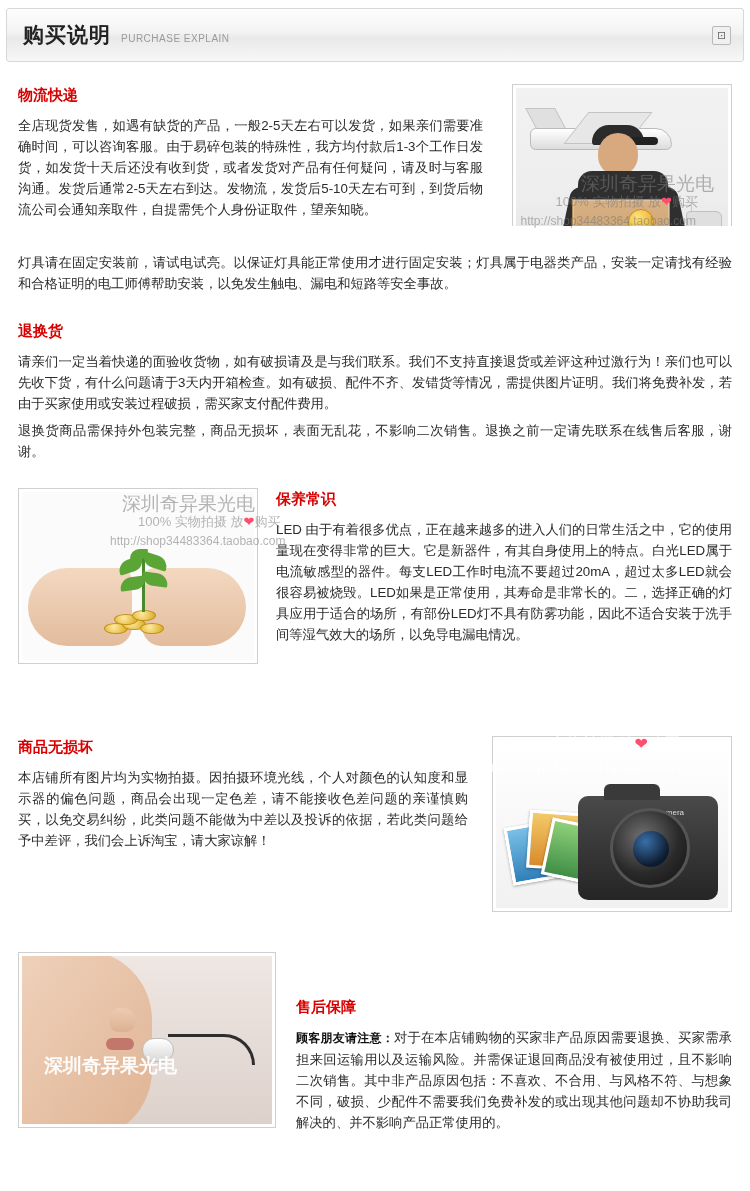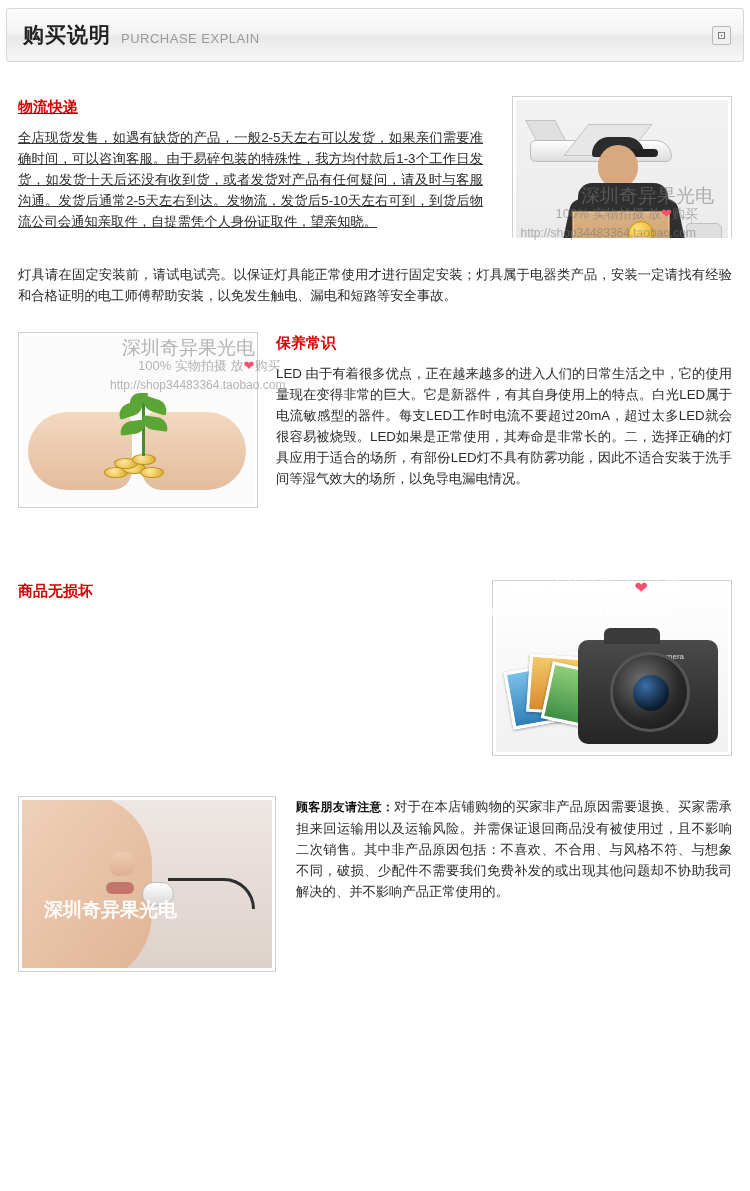--- a/index.html
+++ b/index.html
@@ -17,37 +17,37 @@
     width: 750px;
     min-height: 1191px;
     background: #fff;
     box-sizing: border-box;
   }
 
   
   .header {
     position: relative;
     height: 54px;
-    margin: 8px 6px 12px 6px;
+    margin: 8px 6px 0 6px;
     background: linear-gradient(to bottom, #fdfdfd 0%, #f3f3f3 45%, #e9e9e9 55%, #f7f7f7 100%);
     border: 1px solid #d7d7d7;
     border-radius: 3px;
     display: flex;
     align-items: center;
     box-sizing: border-box;
   }
   .header-title {
     font-size: 21px;
     font-weight: bold;
     color: #222;
     margin-left: 16px;
     letter-spacing: 1px;
   }
   .header-sub {
-    font-size: 13px;
+    font-size: 10px;
     color: #9a9a9a;
     margin-left: 10px;
     letter-spacing: 0.5px;
     padding-top: 6px;
   }
   .header-badge {
     position: absolute;
     right: 12px;
     top: 17px;
     width: 17px;
@@ -122,21 +122,21 @@
     font-size: 16px;
     color: rgba(255,255,255,0.95);
   }
   .wm.url {
     font-size: 13px;
     color: rgba(255,255,255,0.9);
   }
   .wm .heart { color: #ff4d6d; }
 
   
-  .sec1 { position: relative; text-decoration: underline; }
+  .sec1 { position: relative; }
   .sec1 .text { width: 465px; }
   .img-delivery {
     position: absolute;
     right: 0;
     top: 0;
     width: 220px;
     height: 195px;
   }
   .img-delivery .inner {
     background: linear-gradient(to bottom, #f2f2f2 0%, #ededed 60%, #e2e2e2 100%);
@@ -403,20 +403,25 @@
     <div style="position:relative;height:0;">
       <div class="wm" style="right:18px; top:-82px; font-size:19px;">深圳奇异果光电</div>
       <div class="wm" style="right:34px; top:-60px; font-size:13px;"><span>100% 实物拍摄  放</span><span class="heart">❤</span><span>购买</span></div>
       <div class="wm" style="right:36px; top:-40px; font-size:12px;">http://shop34483364.taobao.com</div>
     </div>
 
     <div class="block" style="margin-top:4px;">
       <p class="para">灯具请在固定安装前，请试电试亮。以保证灯具能正常使用才进行固定安装；灯具属于电器类产品，安装一定请找有经验和合格证明的电工师傅帮助安装，以免发生触电、漏电和短路等安全事故。</p>
     </div>
 
+    <div class="block">
+      <h3 class="sec-title">退换货</h3>
+      <p class="para">请亲们一定当着快递的面验收货物，如有破损请及是与我们联系。我们不支持直接退货或差评这种过激行为！亲们也可以先收下货，有什么问题请于3天内开箱检查。如有破损、配件不齐、发错货等情况，需提供图片证明。我们将免费补发，若由于买家使用或安装过程破损，需买家支付配件费用。</p>
+      <p class="para">退换货商品需保持外包装完整，商品无损坏，表面无乱花，不影响二次销售。退换之前一定请先联系在线售后客服，谢谢。</p>
+    </div>
 
     <div class="row sec-plant block" style="min-height:186px;">
       <div class="photo img-plant">
         <div class="inner">
           <div class="hands">
             <div class="hand-l"></div>
             <div class="hand-r"></div>
           </div>
           <div class="coins">
             <i></i>
@@ -457,20 +462,21 @@
           </div>
           <div class="cam-body">
             <div class="top"></div>
             <div class="cam-label">Camera</div>
             <div class="cam-lens"></div>
           </div>
         </div>
       </div>
       <div class="text" style="width:450px;">
         <h3 class="sec-title">商品无损坏</h3>
+        <p class="para">本店铺所有图片均为实物拍摄。因拍摄环境光线，个人对颜色的认知度和显示器的偏色问题，商品会出现一定色差，请不能接收色差问题的亲谨慎购买，以免交易纠纷，此类问题不能做为中差以及投诉的依据，若此类问题给予中差评，我们会上诉淘宝，请大家谅解！</p>
       </div>
       <div class="wm big" style="right:20px; top:-36px;">深圳奇异果光电</div>
       <div class="wm mid" style="right:52px; top:-4px;"><span>100% 实物拍摄  放</span><span class="heart">❤</span><span>购买</span></div>
       <div class="wm url" style="right:58px; top:22px;">http://shop34483364.taobao.com</div>
     </div>
 
     <div class="row block" style="position:relative; min-height:190px; margin-top:16px;">
       <div class="photo img-mic">
         <div class="inner">
           <div class="face">
@@ -479,19 +485,20 @@
           </div>
           <div class="mic">
             <div class="cap2"></div>
             <div class="wire"></div>
           </div>
           <div class="wm" style="left:22px; bottom:44px; font-size:19px; color:rgba(255,255,255,0.95); font-weight:bold;">深圳奇异果光电</div>
 
         </div>
       </div>
       <div class="text" style="margin-left:278px;">
+        <h3 class="sec-title" style="margin-top:44px;">售后保障</h3>
         <p class="para"><span class="bold-lead">顾客朋友请注意：</span><span>对于在本店铺购物的买家非产品原因需要退换、买家需承担来回运输用以及运输风险。并需保证退回商品没有被使用过，且不影响二次销售。其中非产品原因包括：不喜欢、不合用、与风格不符、与想象不同，破损、少配件不需要我们免费补发的或出现其他问题却不协助我司解决的、并不影响产品正常使用的。</span></p>
       </div>
     </div>
 
     <div class="clear"></div>
   </div>
 </div>
 
 </body></html>

